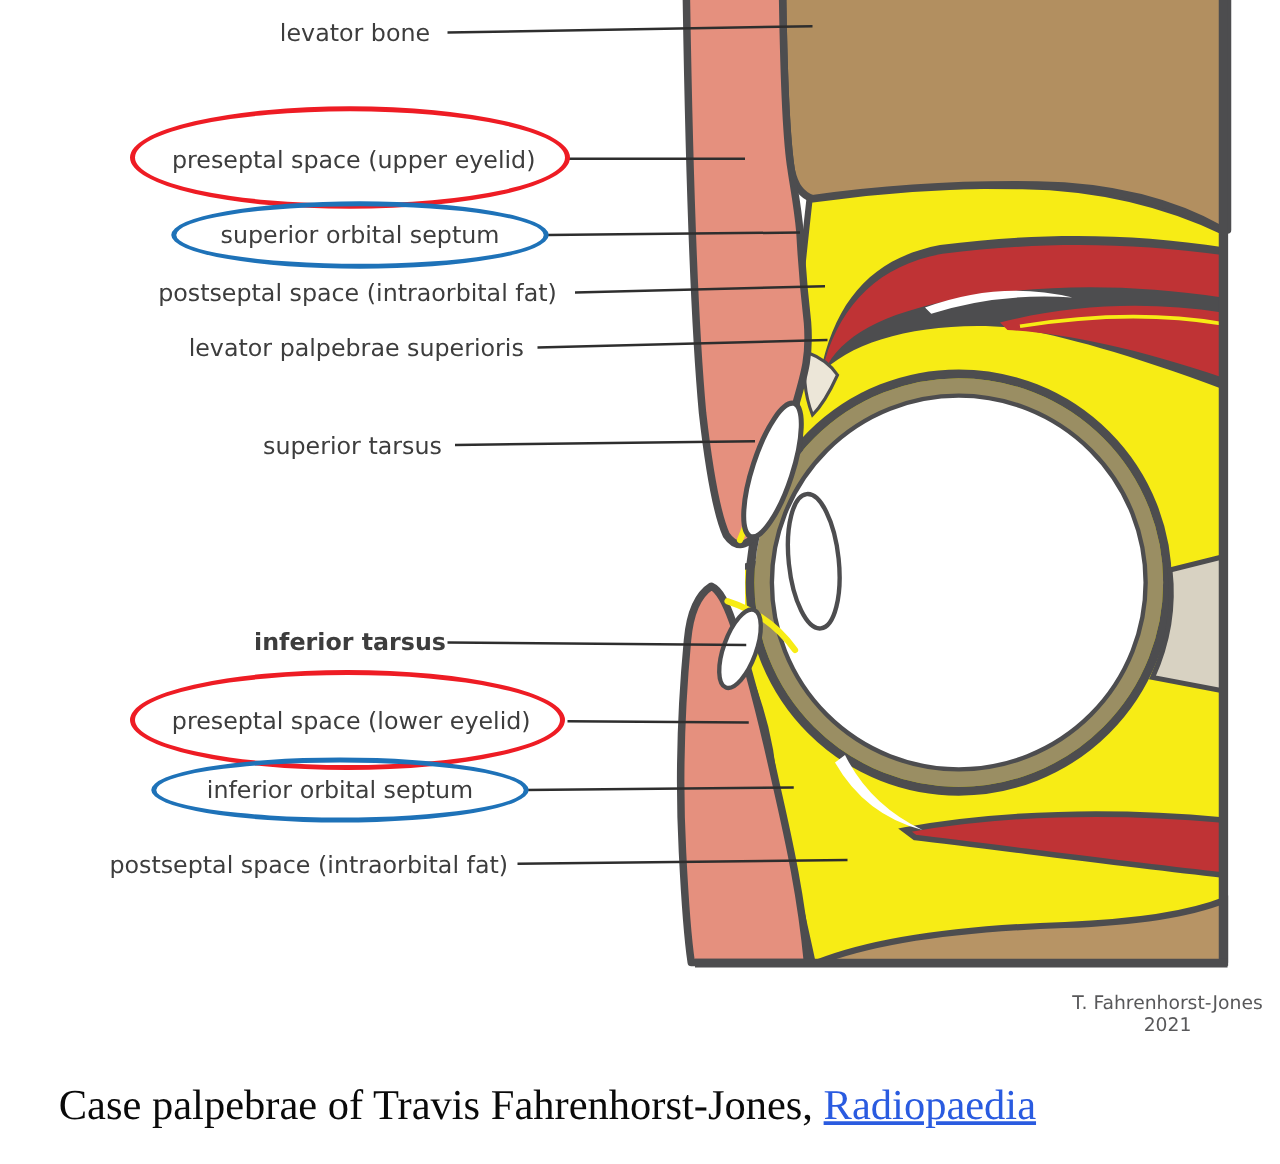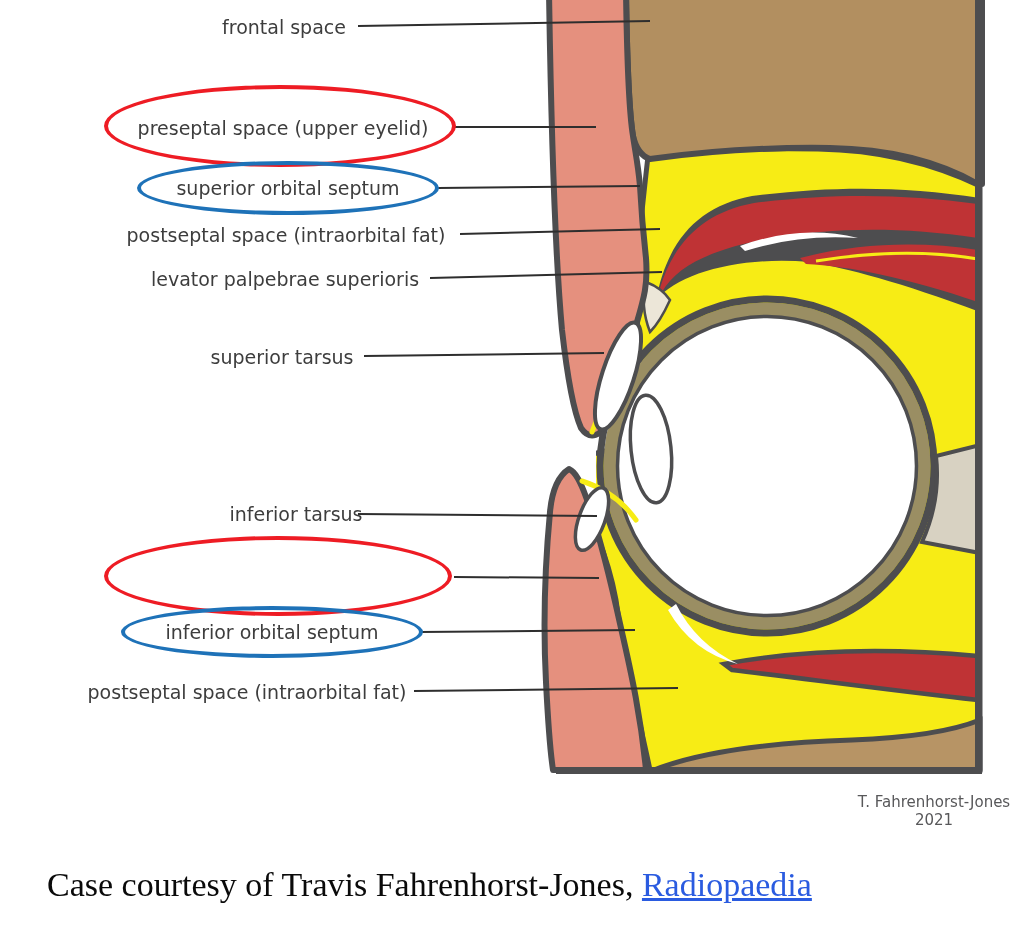--- a/index.html
+++ b/index.html
@@ -100,32 +100,33 @@
       <line x1="420" y1="632" x2="635" y2="630"></line>
       <line x1="414" y1="691" x2="678" y2="688"></line>
     </g>
   </svg>
 
   <div class="ell red" style="left:280px;top:126px;width:344px;height:74px;"></div>
   <div class="ell blue" style="left:288px;top:188px;width:294px;height:46px;"></div>
   <div class="ell red" style="left:278px;top:576px;width:340px;height:72px;"></div>
   <div class="ell blue" style="left:272px;top:632px;width:294px;height:44px;"></div>
 
-  <div class="lbl" style="left:284px;top:27px;">frontal space</div>
+  <div class="lbl" style="left:284px;top:27px;">levator bone</div>
   <div class="lbl" style="left:288px;top:188px;">superior orbital septum</div>
   <div class="lbl" style="left:283px;top:128px;">preseptal space (upper eyelid)</div>
   <div class="lbl" style="left:286px;top:235px;">postseptal space (intraorbital fat)</div>
   <div class="lbl" style="left:285px;top:279px;">levator palpebrae superioris</div>
   <div class="lbl" style="left:282px;top:357px;">superior tarsus</div>
-  <div class="lbl" style="left:296px;top:514px;">inferior tarsus</div>
+  <div class="lbl" style="left:280px;top:514px;font-weight:bold;">inferior tarsus</div>
+  <div class="lbl" style="left:281px;top:577px;">preseptal space (lower eyelid)</div>
   <div class="lbl" style="left:272px;top:632px;">inferior orbital septum</div>
   <div class="lbl" style="left:247px;top:692px;">postseptal space (intraorbital fat)</div>
 
   <div class="credit">
     <div>T. Fahrenhorst-Jones</div>
     <div>2021</div>
   </div>
 
   <div class="caption">
-    <span>Case courtesy of Travis Fahrenhorst-Jones, </span><a href="#">Radiopaedia</a>
+    <span>Case palpebrae of Travis Fahrenhorst-Jones, </span><a href="#">Radiopaedia</a>
   </div>
 
 </div>
 
 </body></html>

